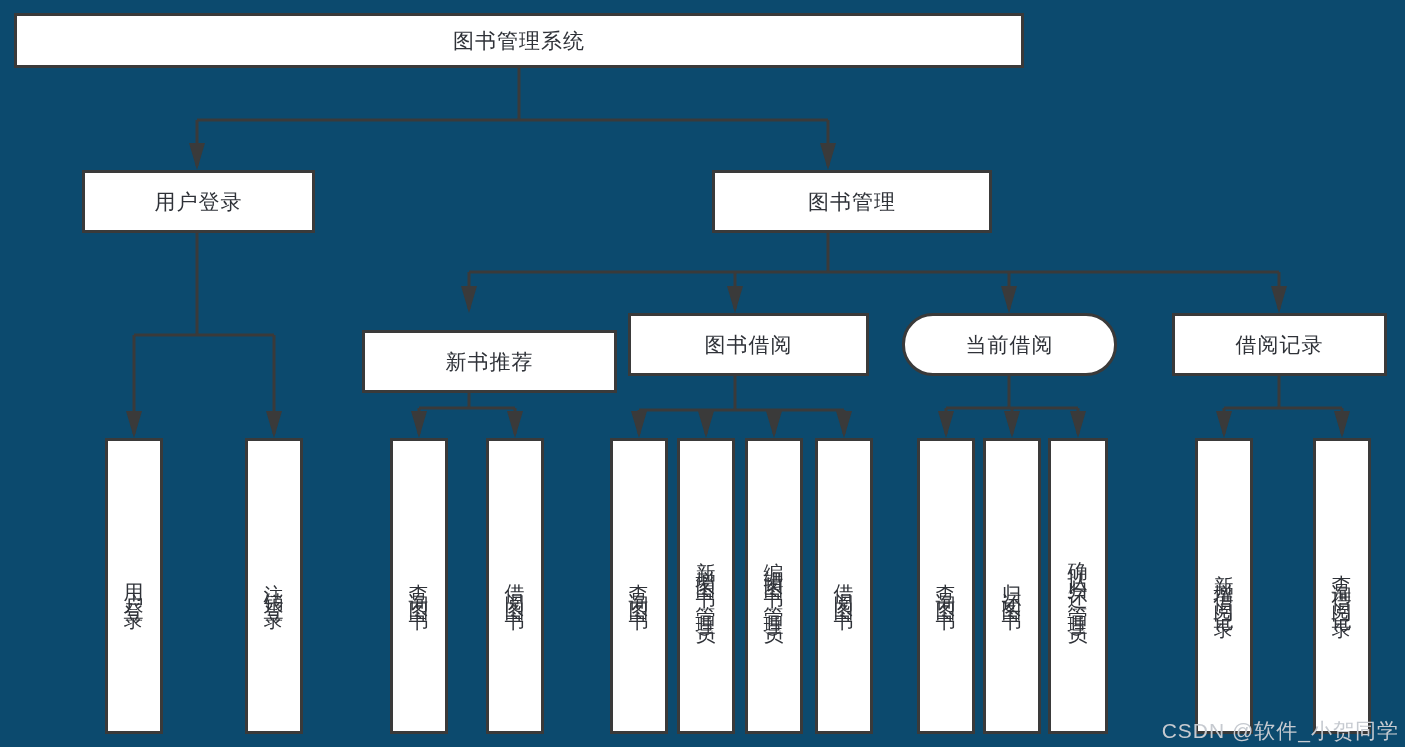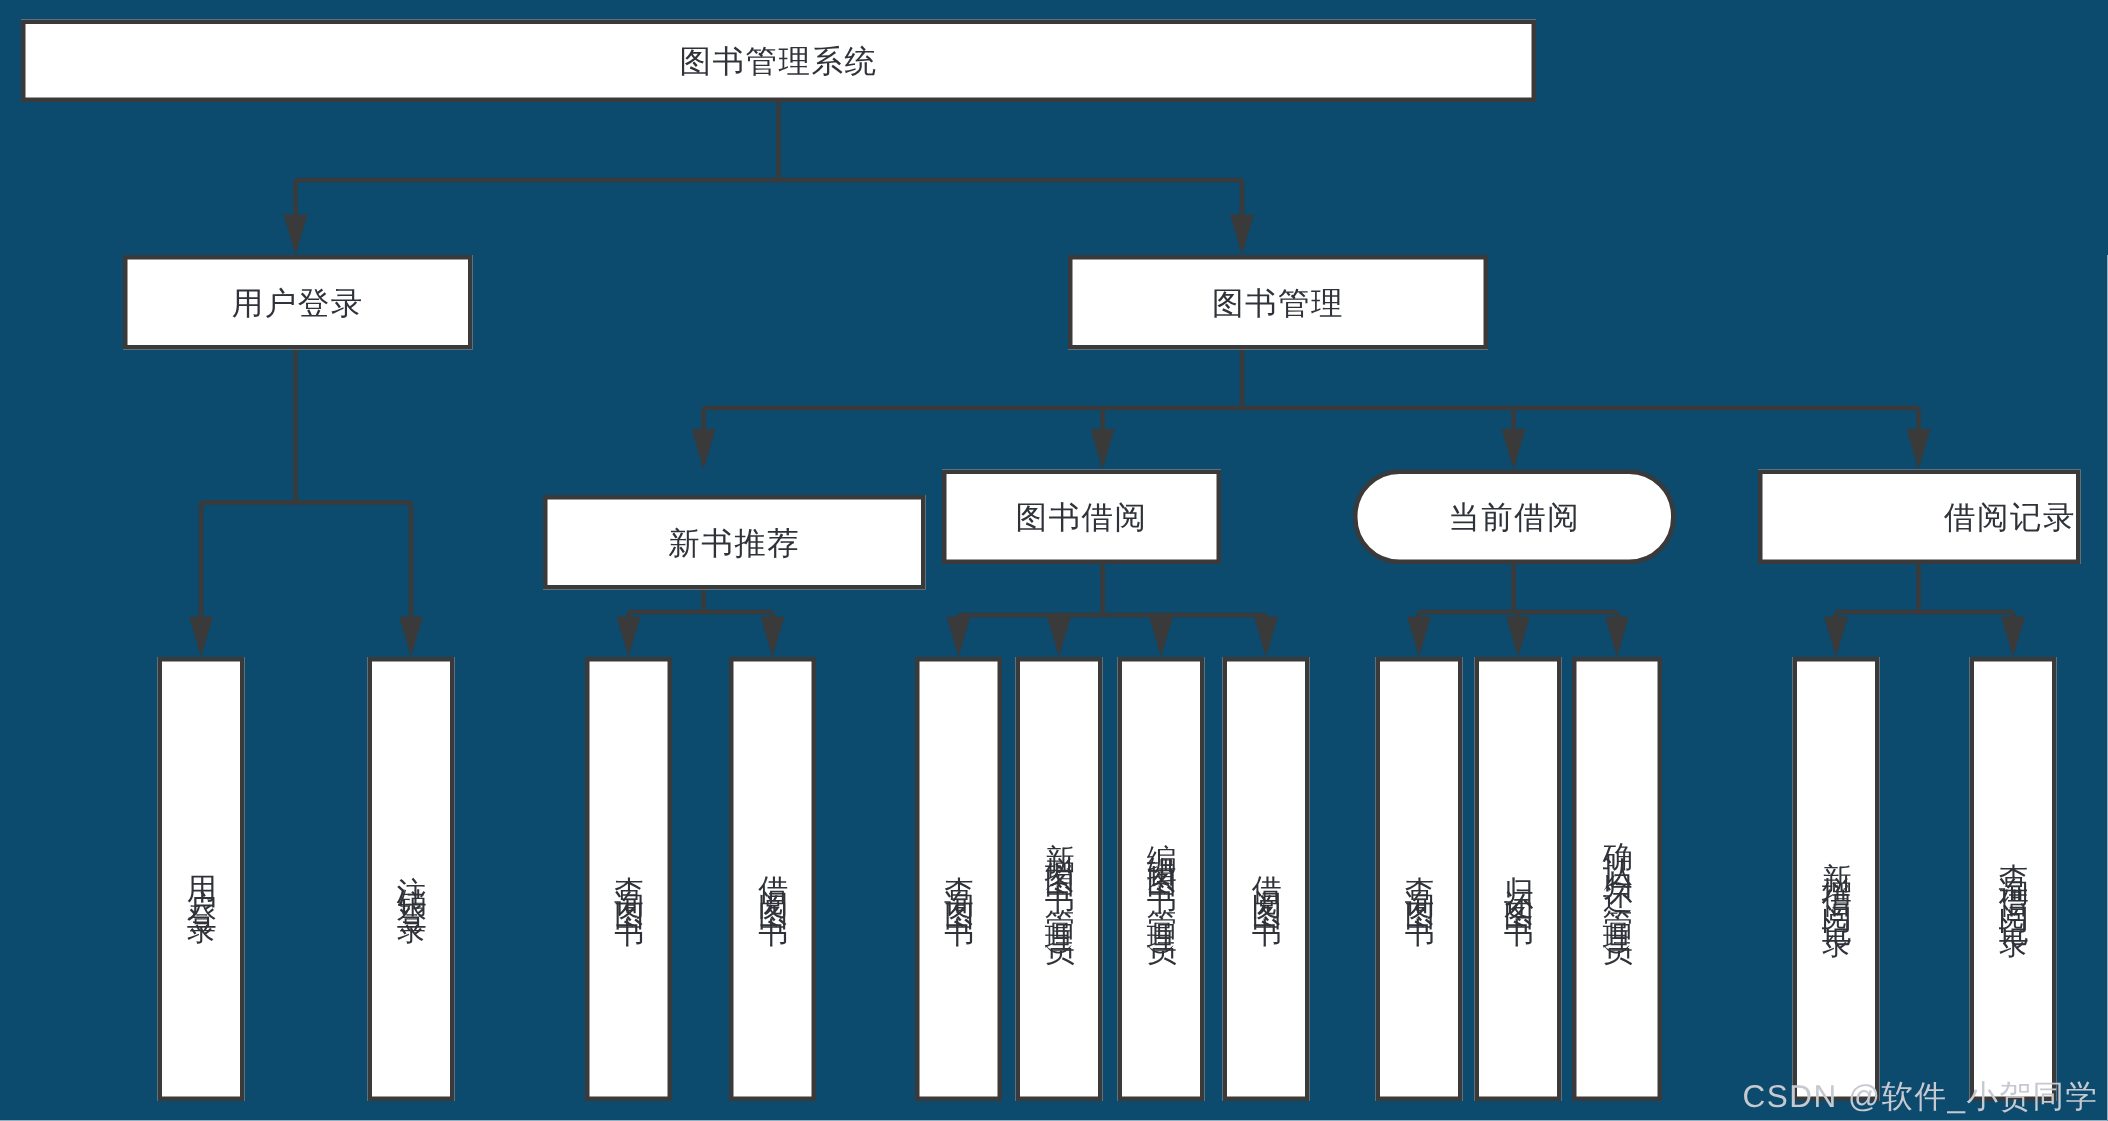--- a/index.html
+++ b/index.html
@@ -45,23 +45,23 @@
     letter-spacing: 1px;
     z-index: 6;
     white-space: nowrap;
     margin-left: 44px;
   }
   
   #n-root   { left: 14px;  top: 13px;  width: 1010px; height: 55px; }
   #n-ulogin { left: 82px;  top: 170px; width: 233px;  height: 63px; }
   #n-bmgmt  { left: 712px; top: 170px; width: 280px;  height: 63px; }
   #n-newrec { left: 362px; top: 330px; width: 255px;  height: 63px; }
-  #n-borrow { left: 628px; top: 313px; width: 186px;  height: 63px; }
+  #n-borrow { left: 628px; top: 313px; width: 241px;  height: 63px; }
   #n-curb   { left: 902px; top: 313px; width: 215px;  height: 63px; border-radius: 31px; }
-  #n-recs   { left: 1172px;top: 313px; width: 215px;  height: 63px; justify-content: flex-end; }
+  #n-recs   { left: 1172px;top: 313px; width: 215px;  height: 63px; }
   .leaf { top: 438px; width: 58px; height: 296px; }
   #l-ulogin  { left: 105px; }
   #l-logout  { left: 245px; }
   #l-recq    { left: 390px; }
   #l-recb    { left: 486px; }
   #l-bbq     { left: 610px; }
   #l-bbadd   { left: 677px; }
   #l-bbedit  { left: 745px; }
   #l-bbb     { left: 815px; }
   #l-cbq     { left: 917px; }

